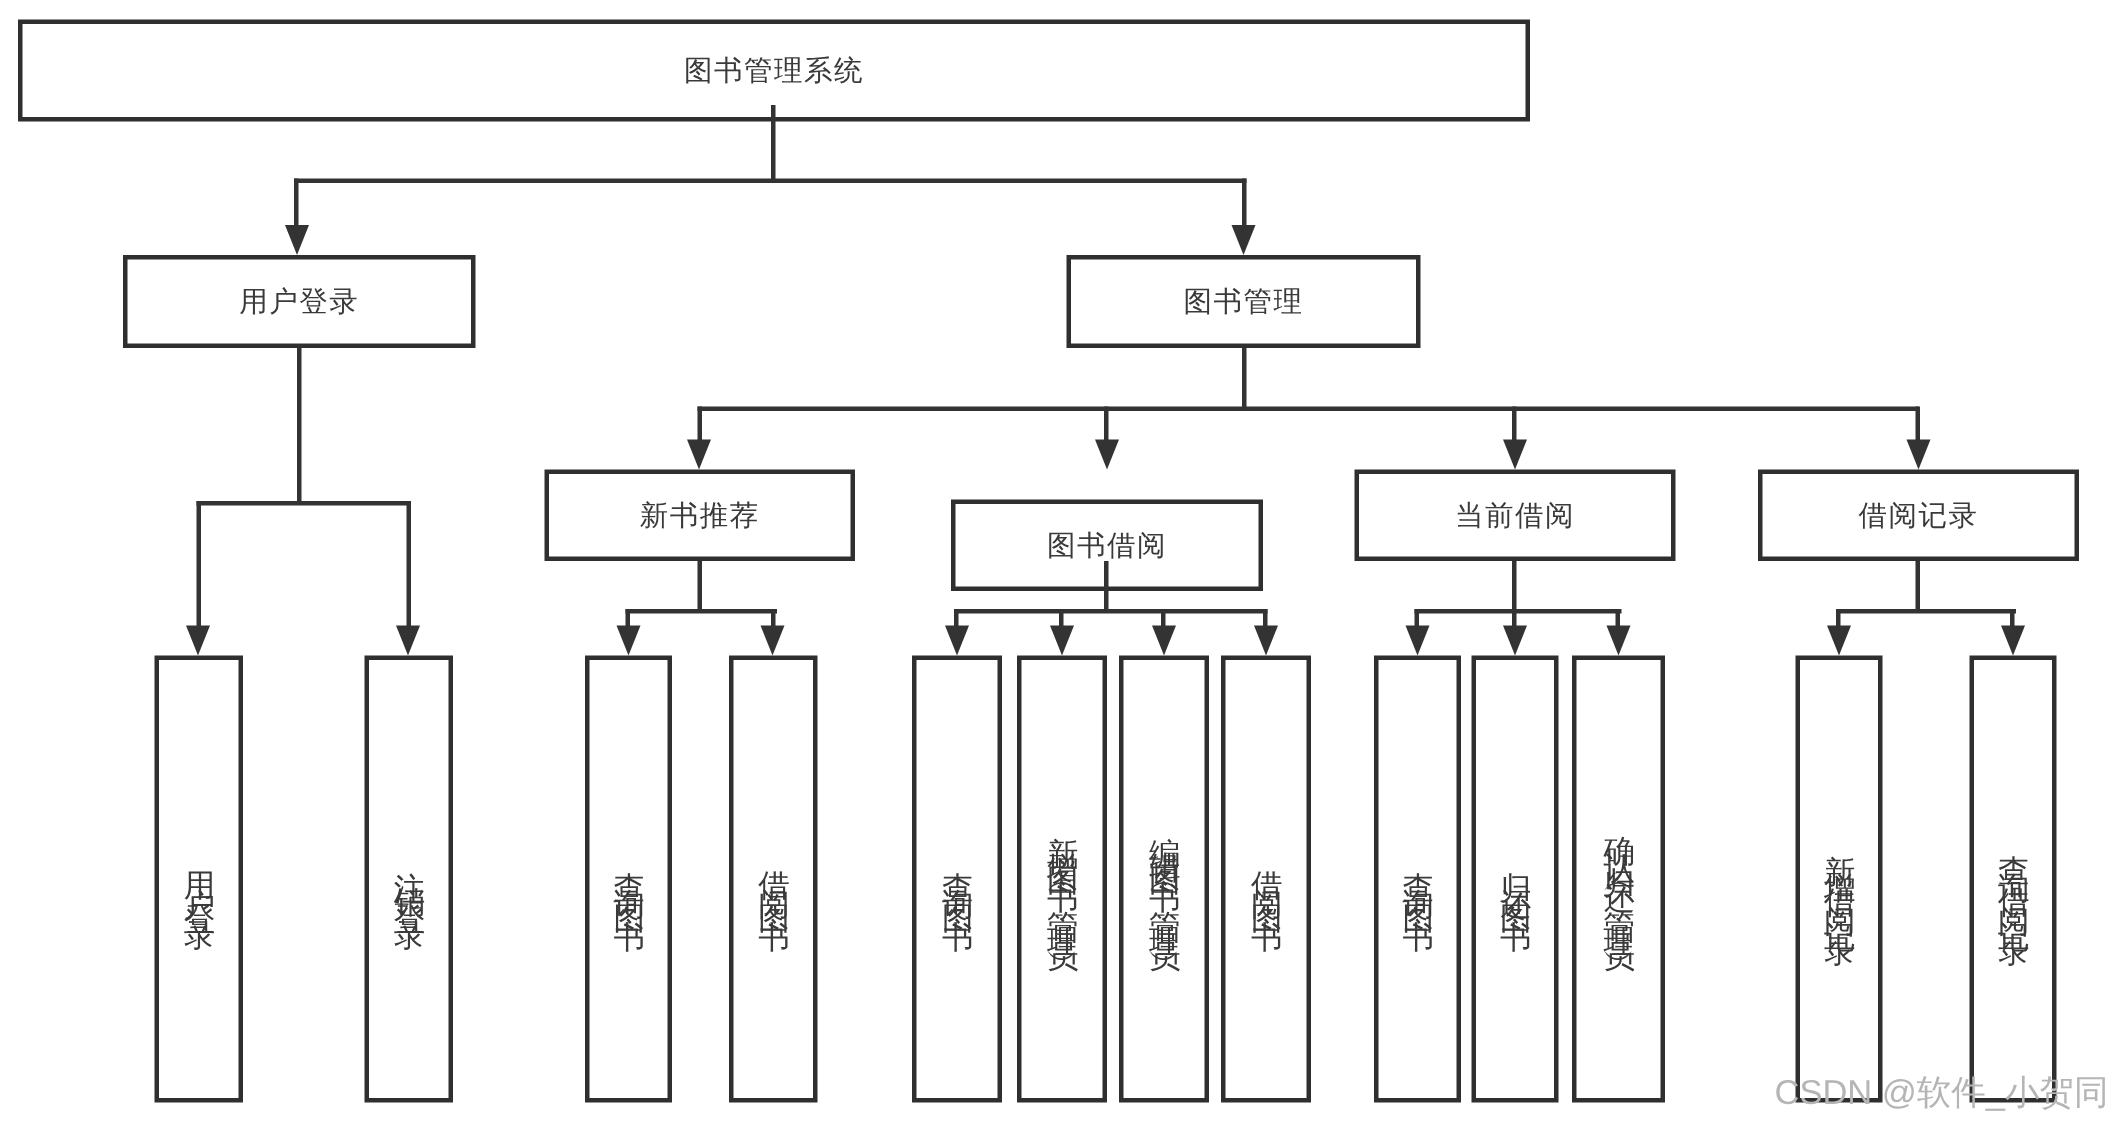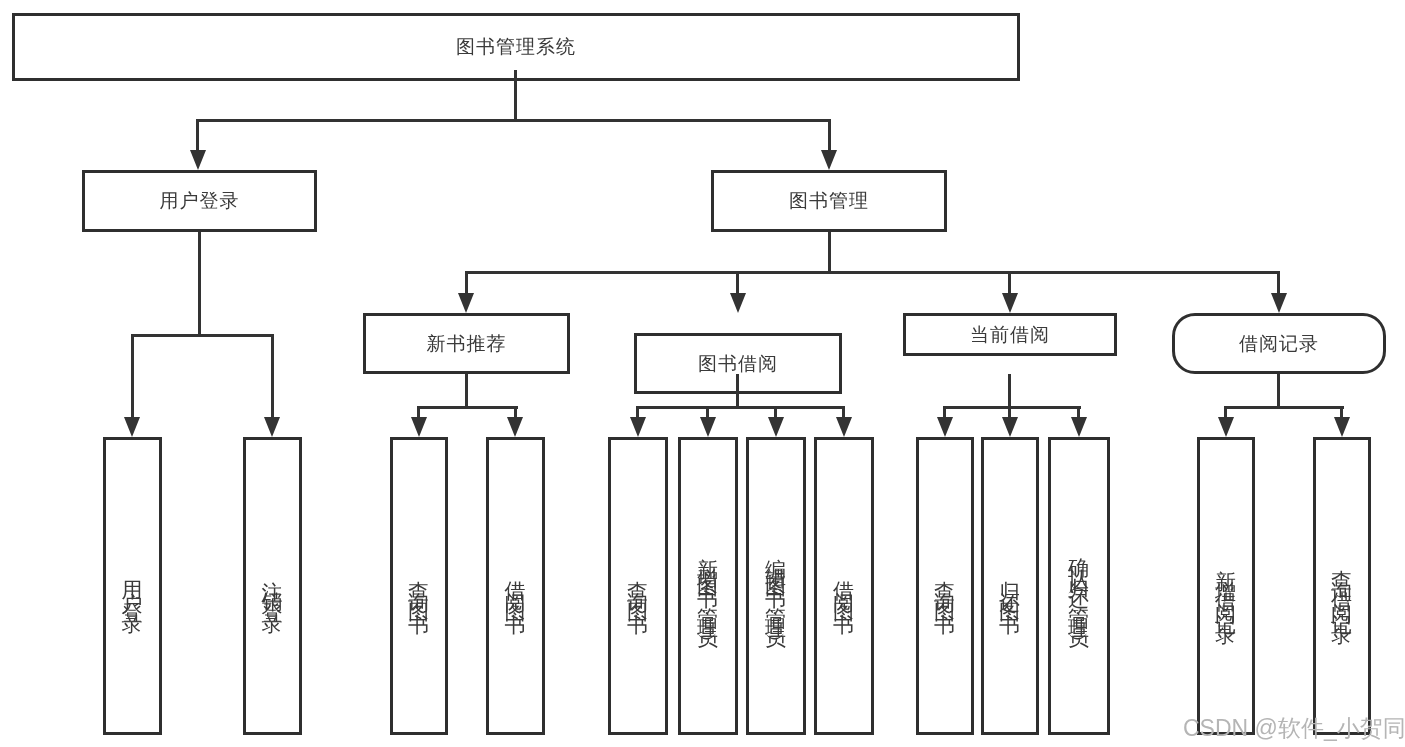--- a/index.html
+++ b/index.html
@@ -66,24 +66,24 @@
   <div class="box hbox" style="left:711px; top:170px; width:236px; height:62px;text-align:right;">
     <span>图书管理</span>
   </div>
 
   <div class="box hbox" style="left:363px; top:313px; width:207px; height:61px;">
     <span>新书推荐</span>
   </div>
   <div class="box hbox" style="left:634px; top:313px; width:208px; height:61px;margin-top:20px;">
     <span>图书借阅</span>
   </div>
-  <div class="box hbox" style="left:903px; top:313px; width:214px; height:43px;">
+  <div class="box hbox" style="left:903px; top:313px; width:214px; height:61px;">
     <span>当前借阅</span>
   </div>
-  <div class="box hbox" style="left:1172px; top:313px; width:214px; height:61px;border-radius:23px;">
+  <div class="box hbox" style="left:1172px; top:313px; width:214px; height:61px;">
     <span>借阅记录</span>
   </div>
 
   <div class="box vbox" style="left:103px; top:437px; width:59px; height:298px;">
     <span class="vlabel">用户登录</span>
   </div>
   <div class="box vbox" style="left:243px; top:437px; width:59px; height:298px;">
     <span class="vlabel">注销登录</span>
   </div>
 

